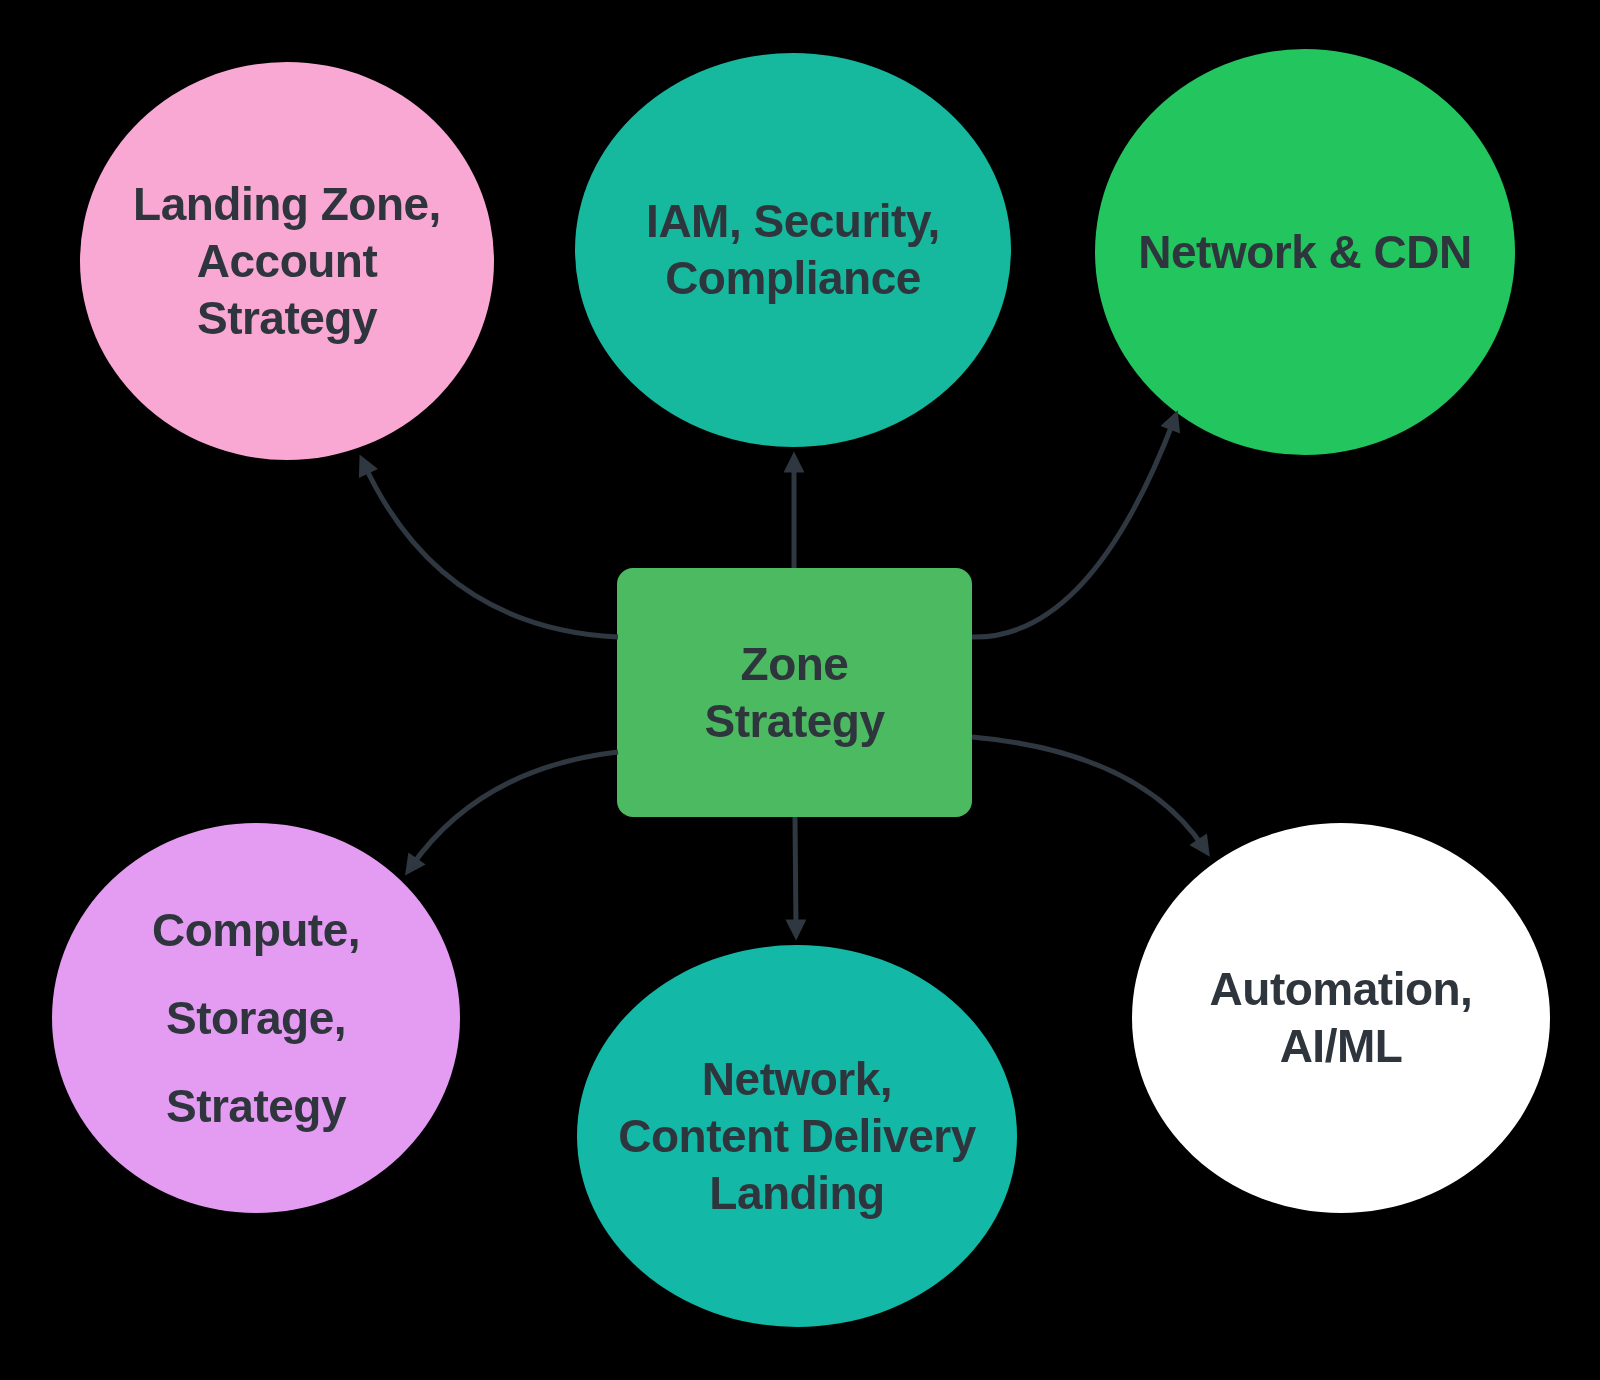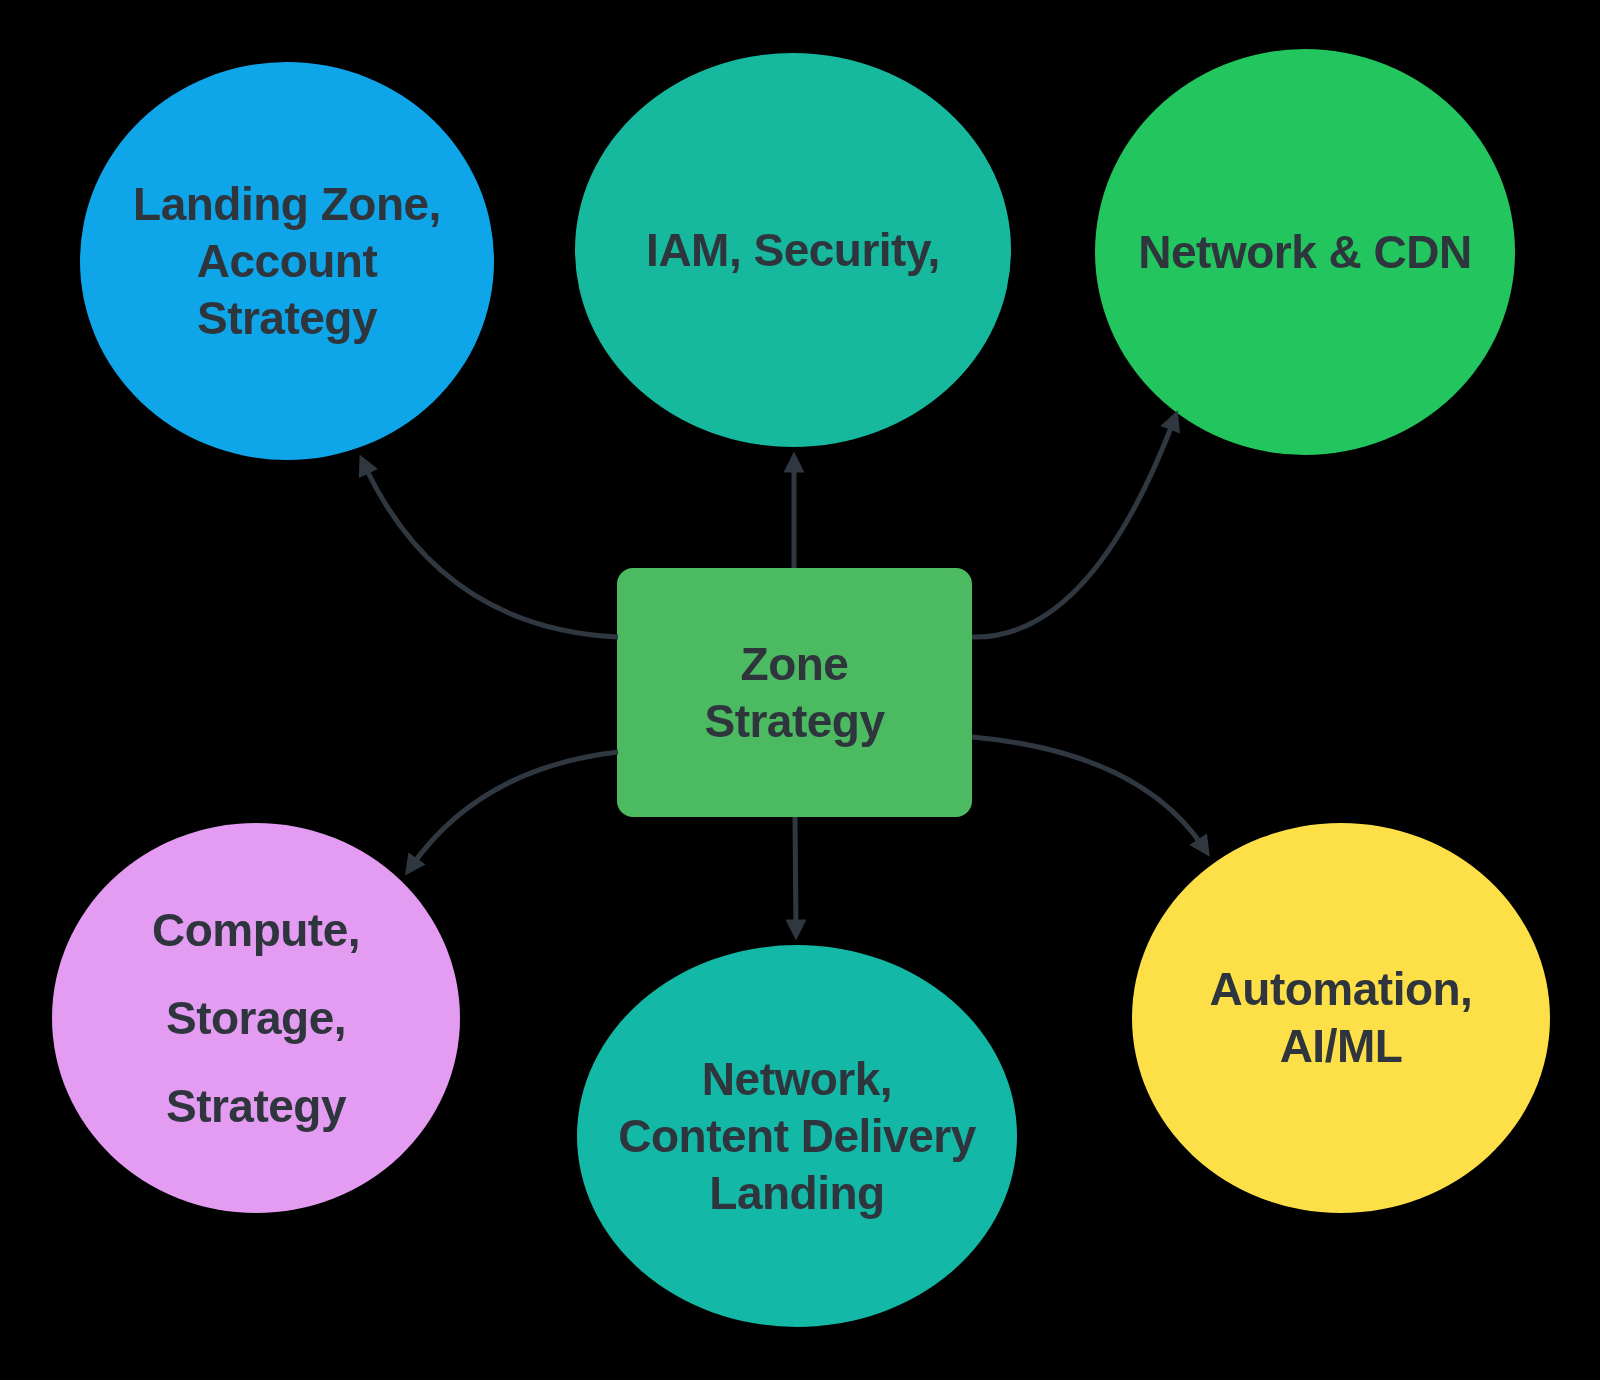--- a/index.html
+++ b/index.html
@@ -25,28 +25,29 @@
   #n-center{left:617px;top:568px;width:355px;height:249px;}
   #n-compute{left:52px;top:823px;width:408px;height:390px;gap:31px;}
   #n-network{left:577px;top:945px;width:440px;height:382px;}
   #n-auto{left:1132px;top:823px;width:418px;height:390px;}
 </style>
 </head>
 <body>
 
 <div class="canvas">
 
-  <div class="node" id="n-landing" style="background: #0ea5e9;">
+  <div class="node" id="n-landing" style="background: #f9a8d4;">
     <span class="line">Landing Zone,</span>
     <span class="line">Account</span>
     <span class="line">Strategy</span>
   </div>
 
   <div class="node" id="n-iam" style="background: rgb(22, 184, 158);">
     <span class="line">IAM, Security,</span>
+    <span class="line">Compliance</span>
   </div>
 
   <div class="node" id="n-cdn" style="background: #22c55e;">
     <span class="line">Network &amp; CDN</span>
   </div>
 
   <div class="node rect" id="n-center" style="background: rgb(76, 186, 96);">
     <span class="line">Zone</span>
     <span class="line">Strategy</span>
   </div>
@@ -56,21 +57,21 @@
     <span class="line">Storage,</span>
     <span class="line">Strategy</span>
   </div>
 
   <div class="node" id="n-network" style="background: #14b8a6;">
     <span class="line">Network,</span>
     <span class="line">Content Delivery</span>
     <span class="line">Landing</span>
   </div>
 
-  <div class="node" id="n-auto" style="background: #fde047;">
+  <div class="node" id="n-auto" style="background: #ffffff;">
     <span class="line">Automation,</span>
     <span class="line">AI/ML</span>
   </div>
 
   <svg class="edges" viewBox="0 0 1600 1380" xmlns="http://www.w3.org/2000/svg">
     <defs>
       <marker id="arrow" viewBox="0 0 10 10" refX="5" refY="5" markerWidth="4.6" markerHeight="4.2" orient="auto">
         <path class="arrowhead" d="M0,0 L10,5 L0,10 Z"></path>
       </marker>
     </defs>

